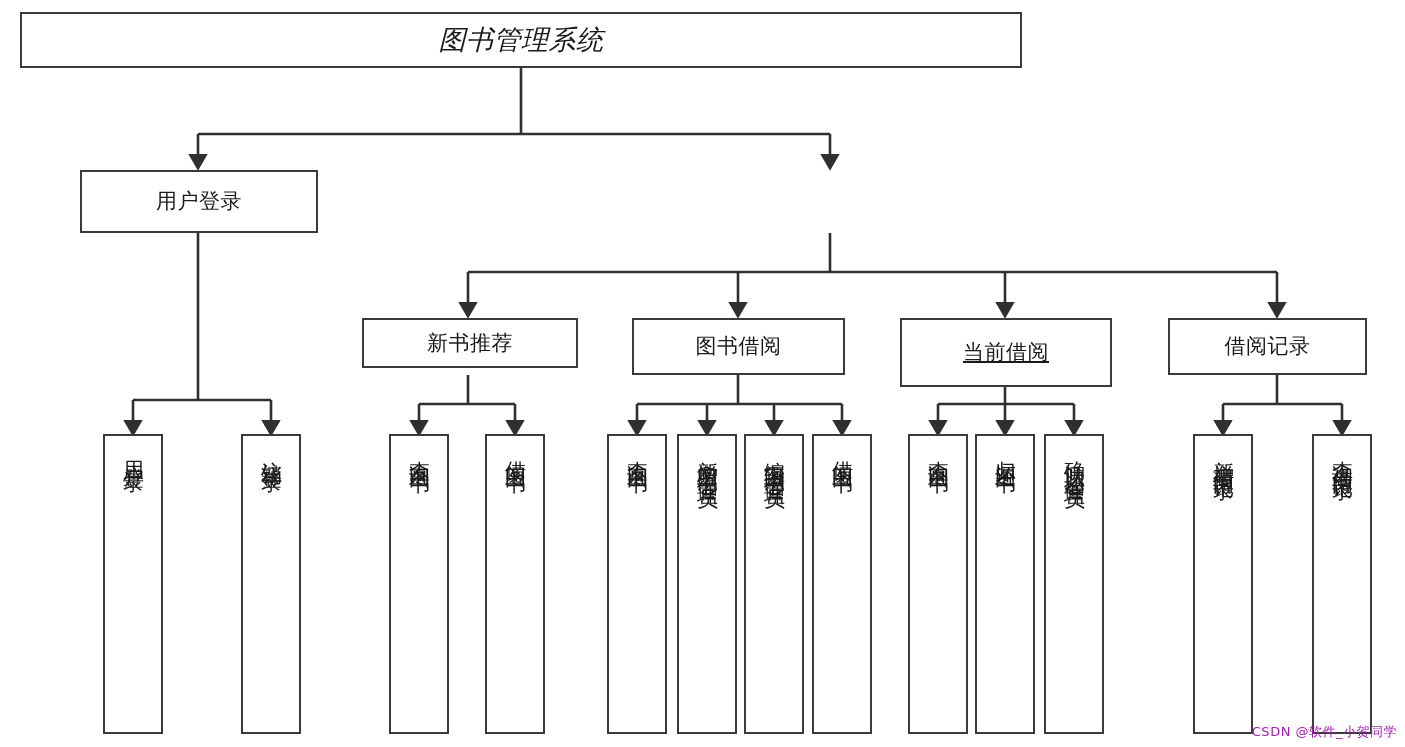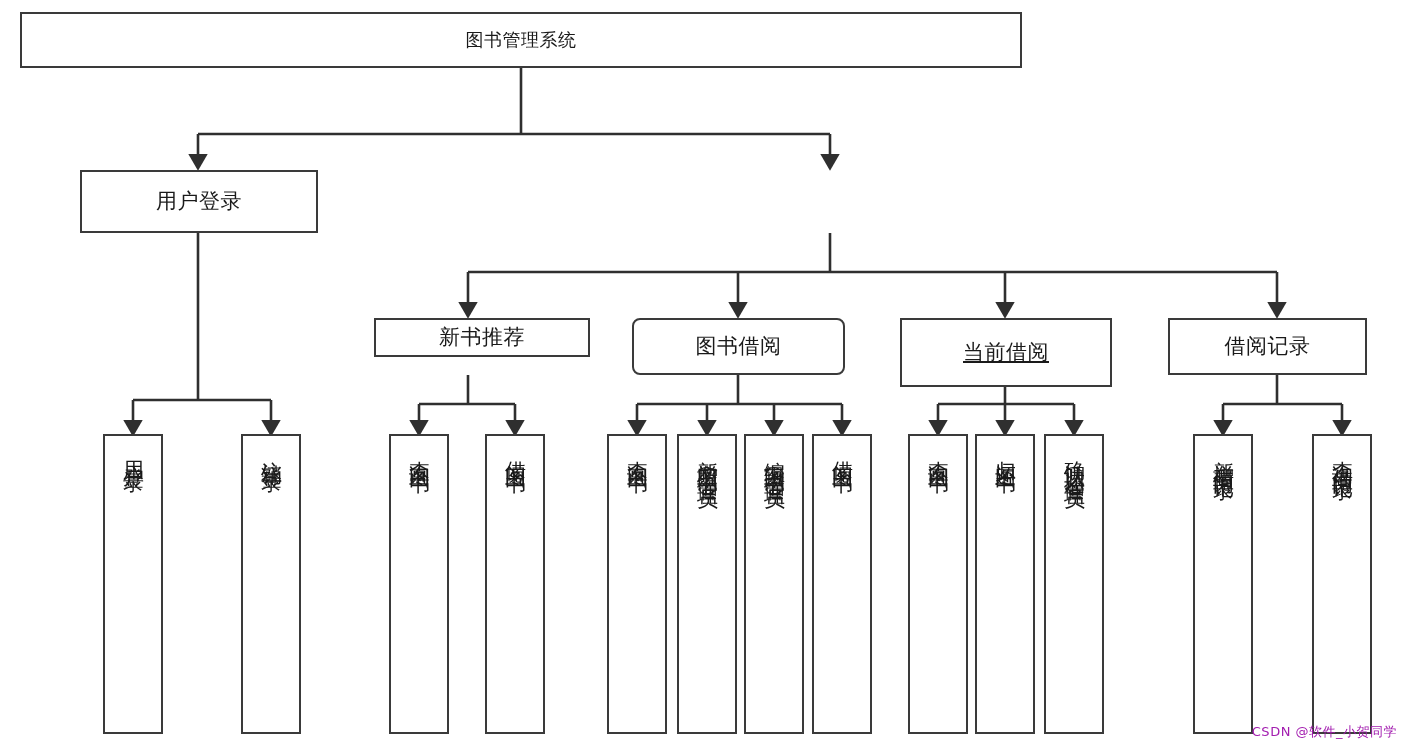--- a/index.html
+++ b/index.html
@@ -39,21 +39,22 @@
     text-align: center;
     line-height: 1.18;
     white-space: nowrap;
   }
   
   .horiz .node-label {
     font-size: 21px;
     letter-spacing: 0.5px;
   }
   .root .node-label {
-    font-size: 18px;
+    font-size: 27px;
+    font-style: italic;
   }
   
   .leaf {
     align-items: flex-start;
     justify-content: center;
     padding-top: 8px;
   }
   .leaf .node-label {
     writing-mode: vertical-rl;
     text-orientation: upright;
@@ -130,24 +131,24 @@
   </svg>
 
   <div class="node horiz root" style="left:20px; top:12px; width:1002px; height:56px;">
     <span class="node-label">图书管理系统</span>
   </div>
 
   <div class="node horiz" style="left:80px; top:170px; width:238px; height:63px;">
     <span class="node-label">用户登录</span>
   </div>
 
-  <div class="node horiz" style="left:362px; top:318px; width:216px; height:39px;margin-left:12px;">
+  <div class="node horiz" style="left:362px; top:318px; width:216px; height:50px;">
     <span class="node-label">新书推荐</span>
   </div>
-  <div class="node horiz" style="left:632px; top:318px; width:213px; height:57px;border-radius:8px;">
+  <div class="node horiz" style="left:632px; top:318px; width:213px; height:57px;">
     <span class="node-label">图书借阅</span>
   </div>
   <div class="node horiz" style="left:900px; top:318px; width:212px; height:69px;text-decoration:underline;">
     <span class="node-label">当前借阅</span>
   </div>
   <div class="node horiz" style="left:1168px; top:318px; width:199px; height:57px;">
     <span class="node-label">借阅记录</span>
   </div>
 
   <div class="node leaf" style="left:103px; top:434px; width:60px; height:300px;">

